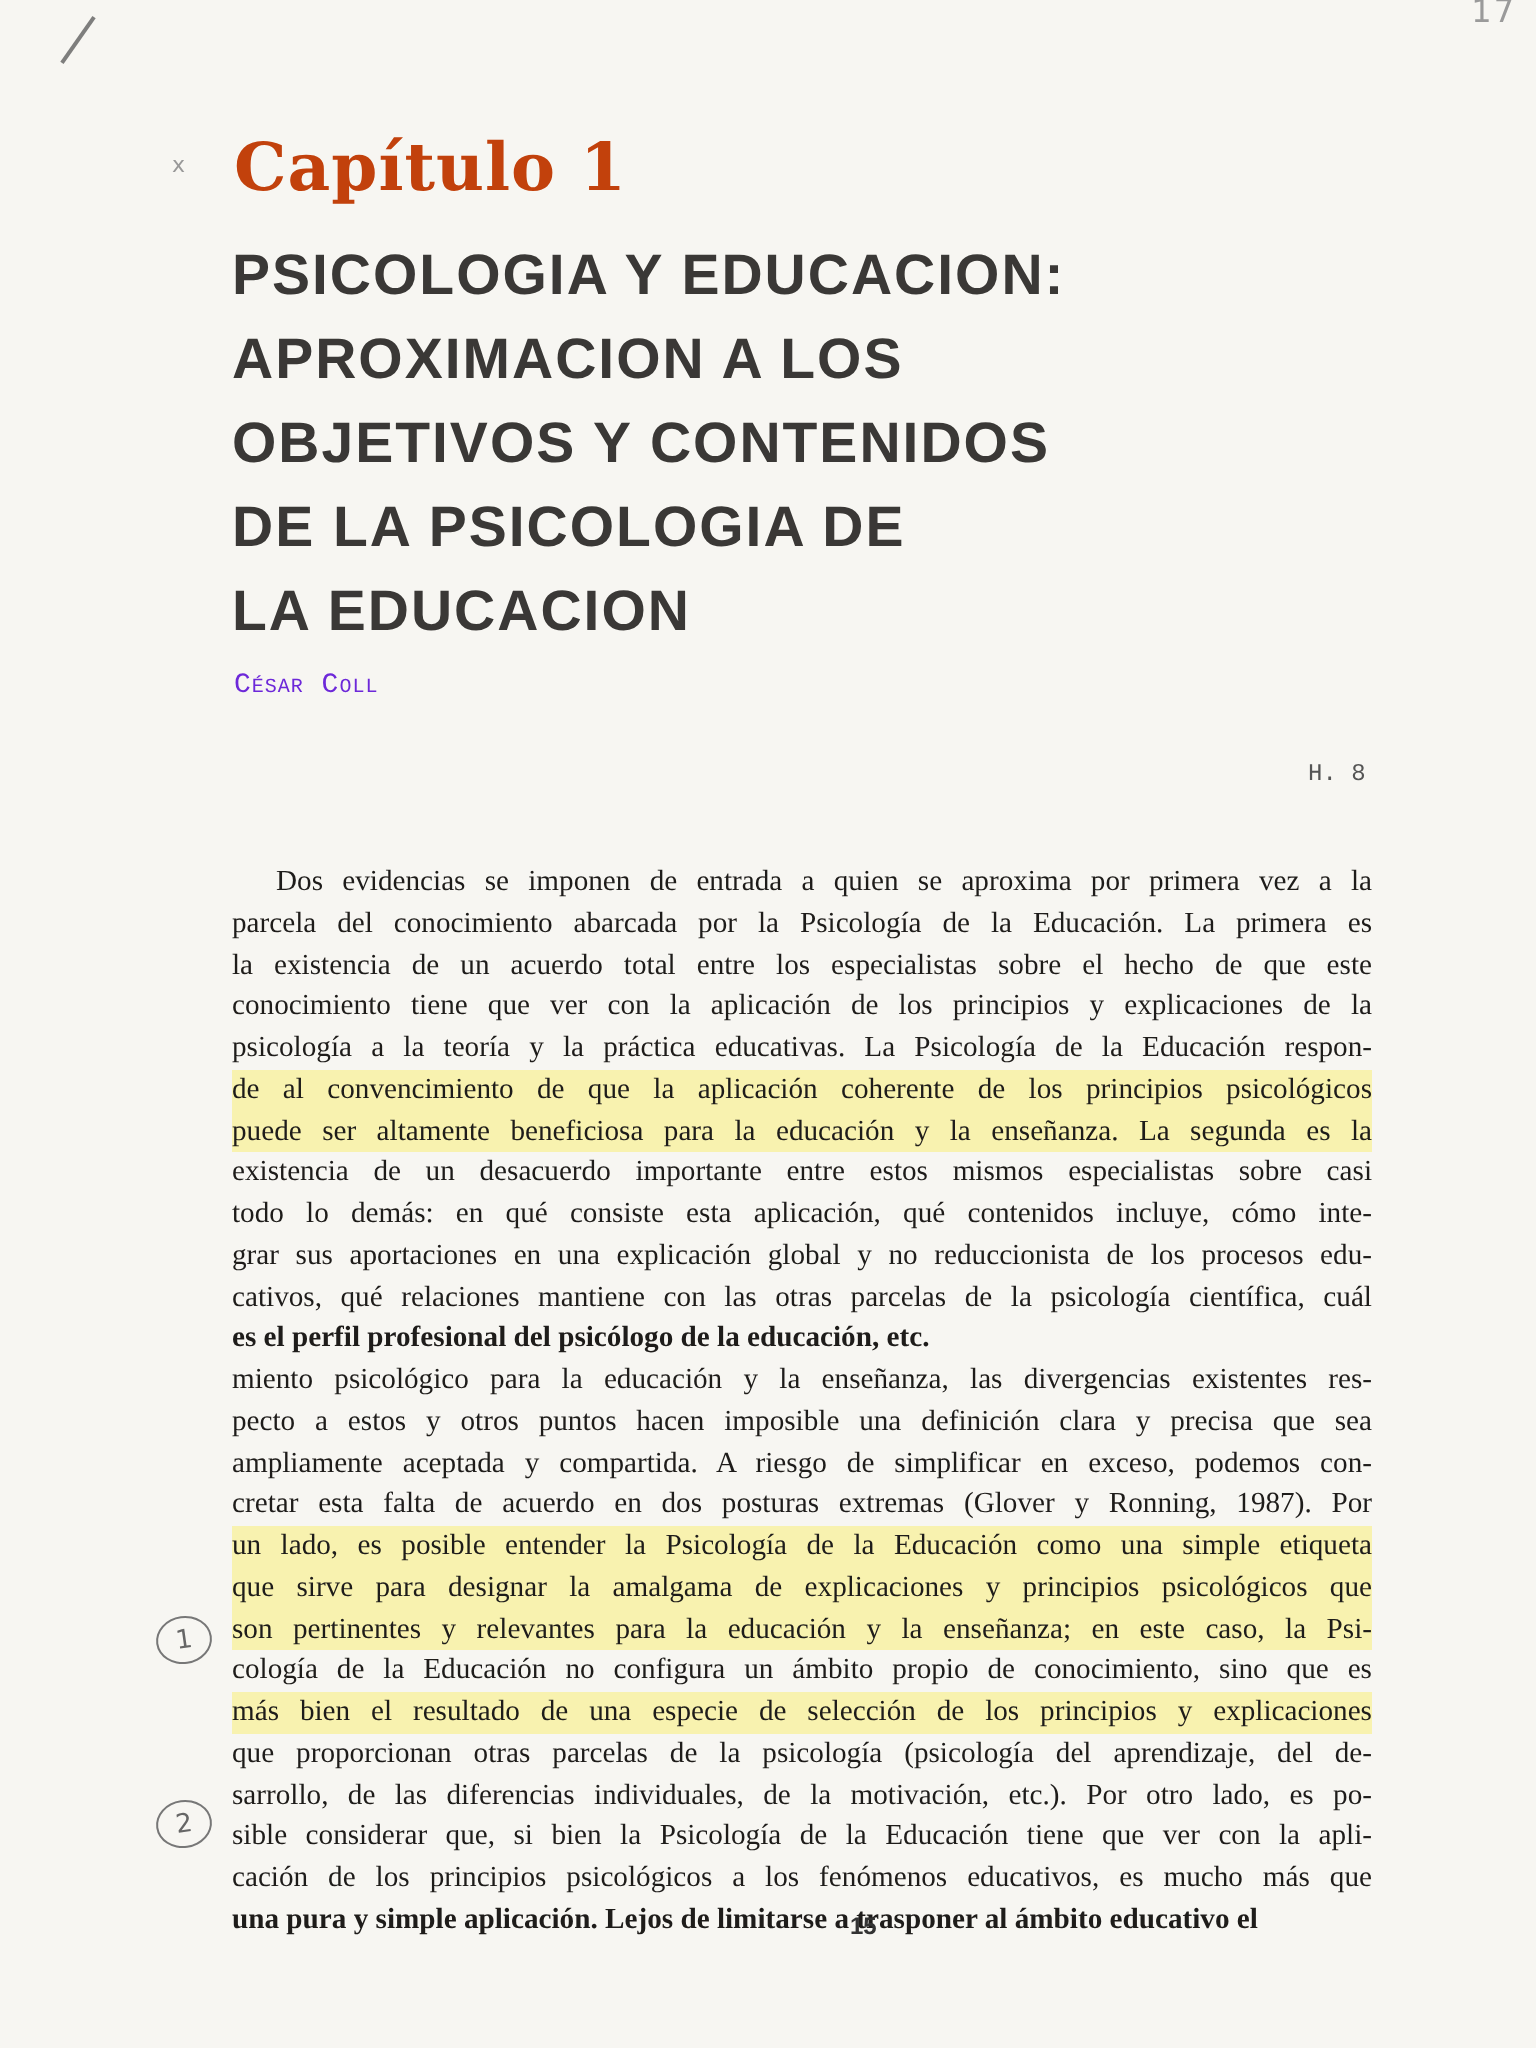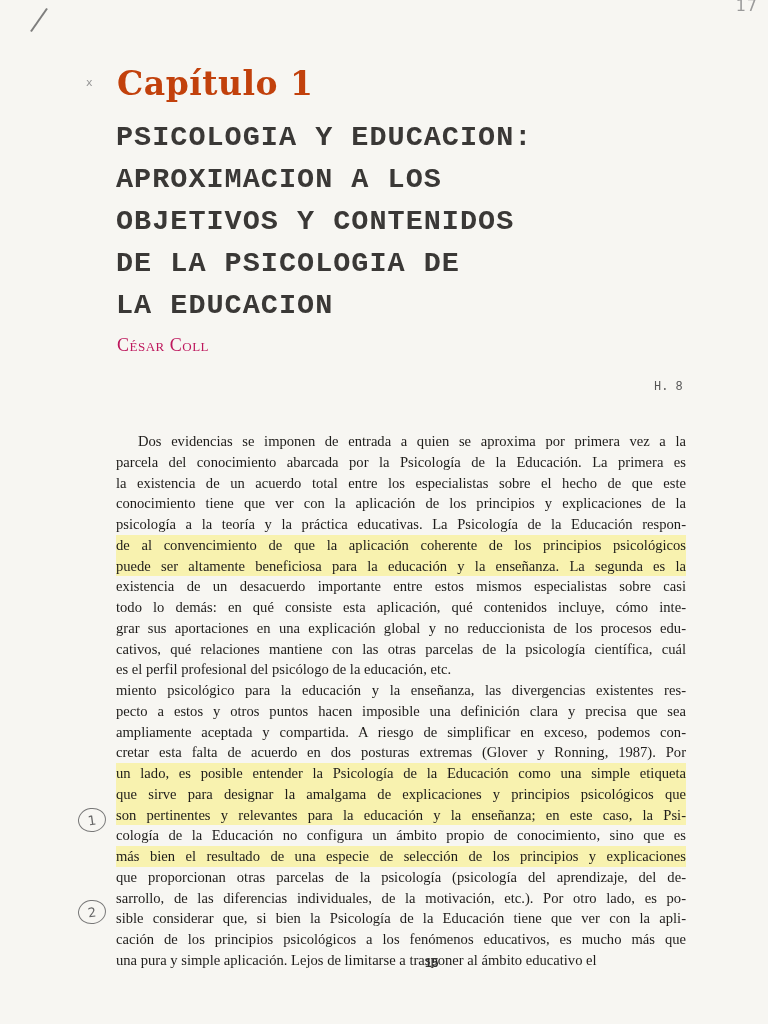--- a/index.html
+++ b/index.html
@@ -23,38 +23,38 @@
     position:absolute; left:86px; top:76px; font-size:11px; color:#999;
     font-family:"DejaVu Sans", sans-serif;
   }
   .chapter {
     position:absolute; left:117px; top:64px;
     font-size:33px; font-weight:bold; color:#c2410c; letter-spacing:0.5px;
     font-family:"DejaVu Serif", serif;
   }
   .title {
     position:absolute; left:116px; top:117px; width:600px;
-    font-family:Liberation Mono, monospace; font-weight:bold;
+    font-family:Liberation Sans, sans-serif; font-weight:bold;
     font-size:28.5px; line-height:42px; color:#3a3836; letter-spacing:1px;
   }
   .title div { white-space:nowrap; }
   .author {
     position:absolute; left:117px; top:335px;
-    font-size:18px; color:#be185d; font-variant:small-caps; letter-spacing:0.5px;
+    font-size:14px; color:#6d28d9; font-variant:small-caps; letter-spacing:0.5px;font-family:Liberation Mono, monospace;
   }
   .code {
     position:absolute; left:654px; top:380px;
     font-family:"Liberation Mono", monospace; font-size:12px; color:#555;
   }
   .body {
     position:absolute; left:116px; top:431px; width:570px;
     font-size:14.6px; line-height:20.75px; text-align:justify; color:#1e1c1a;
   }
   .line { display:block; white-space:nowrap; text-align:justify; text-align-last:justify; height:20.75px; }
-  .line.last { text-align-last:left; }
+  .line.last { text-align-last:left;font-weight:bold; }
   .indent { padding-left:22px; }
   .hl { background:rgba(250,238,120,.55); }
   .ul { text-decoration-color:#555; text-underline-offset:2px; }
   .circle-num {
     position:absolute; width:26px; height:22px; border:1.3px solid #777; border-radius:50%;
     font-family:"DejaVu Sans", sans-serif; font-size:13px; color:#666;
     display:flex; align-items:center; justify-content:center; transform:rotate(-8deg);
   }
   .circle-1 { left:78px; top:808px; }
   .circle-2 { left:78px; top:900px; }

